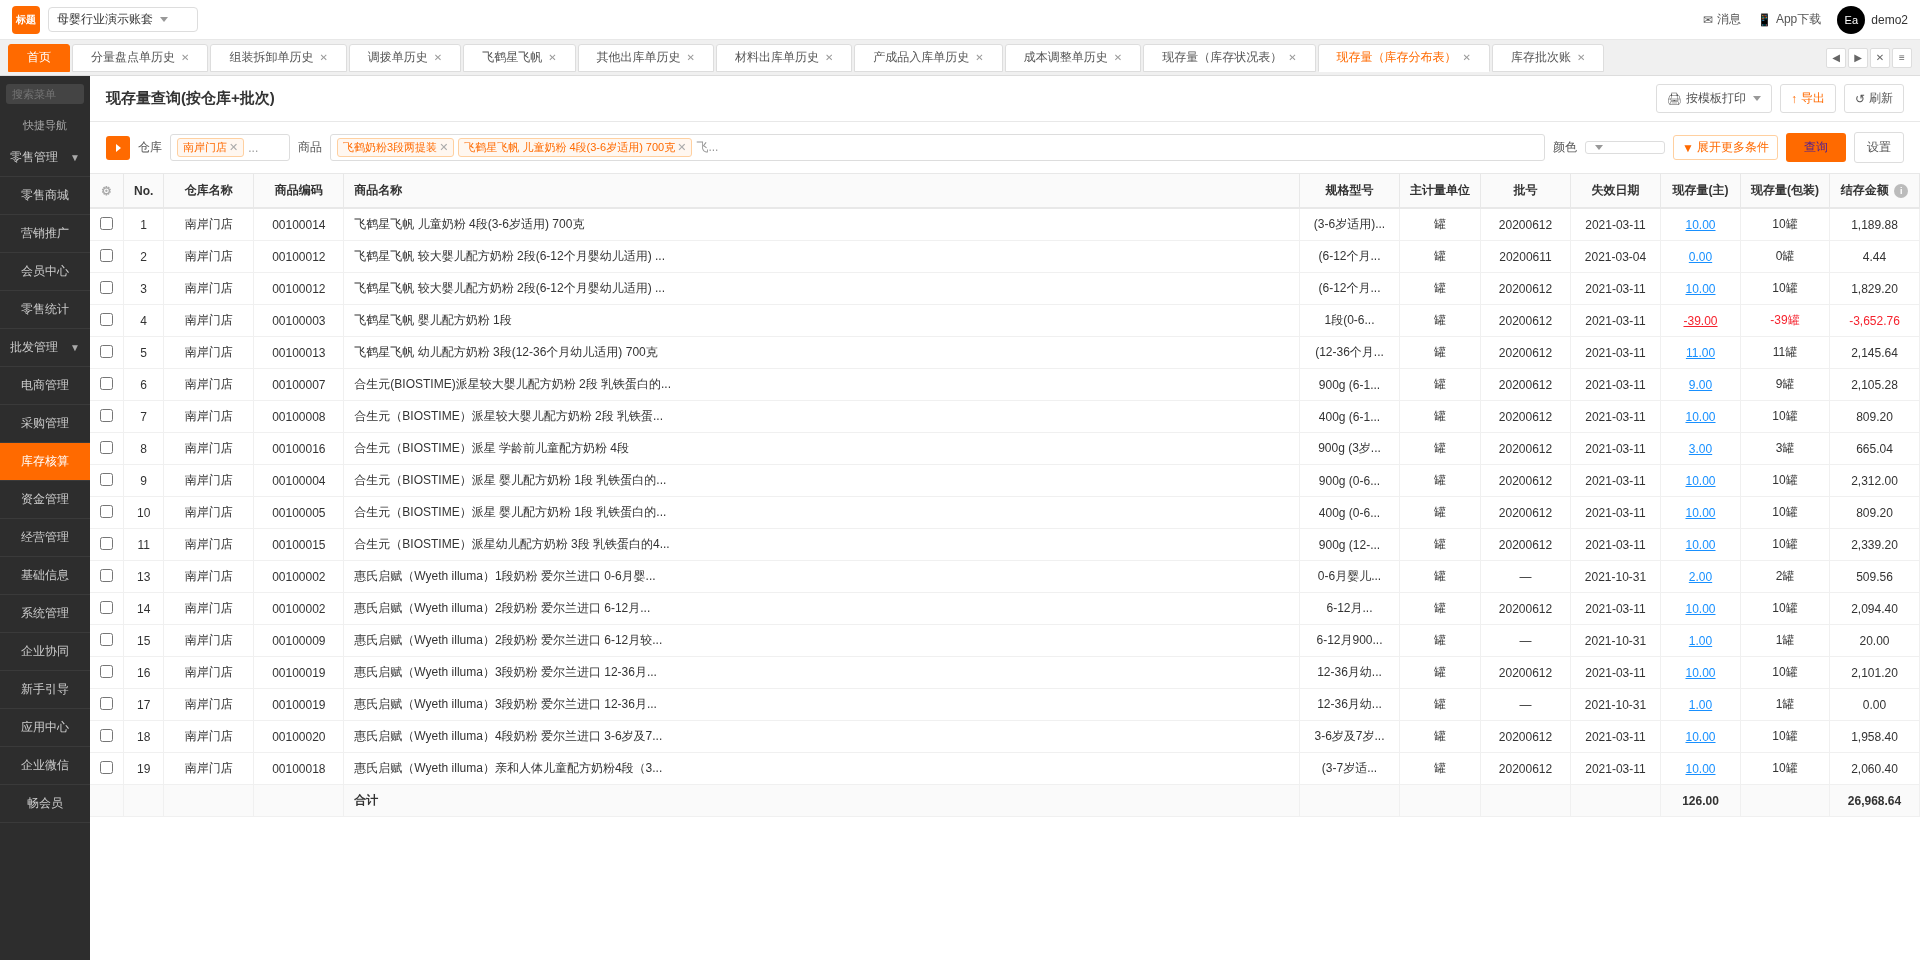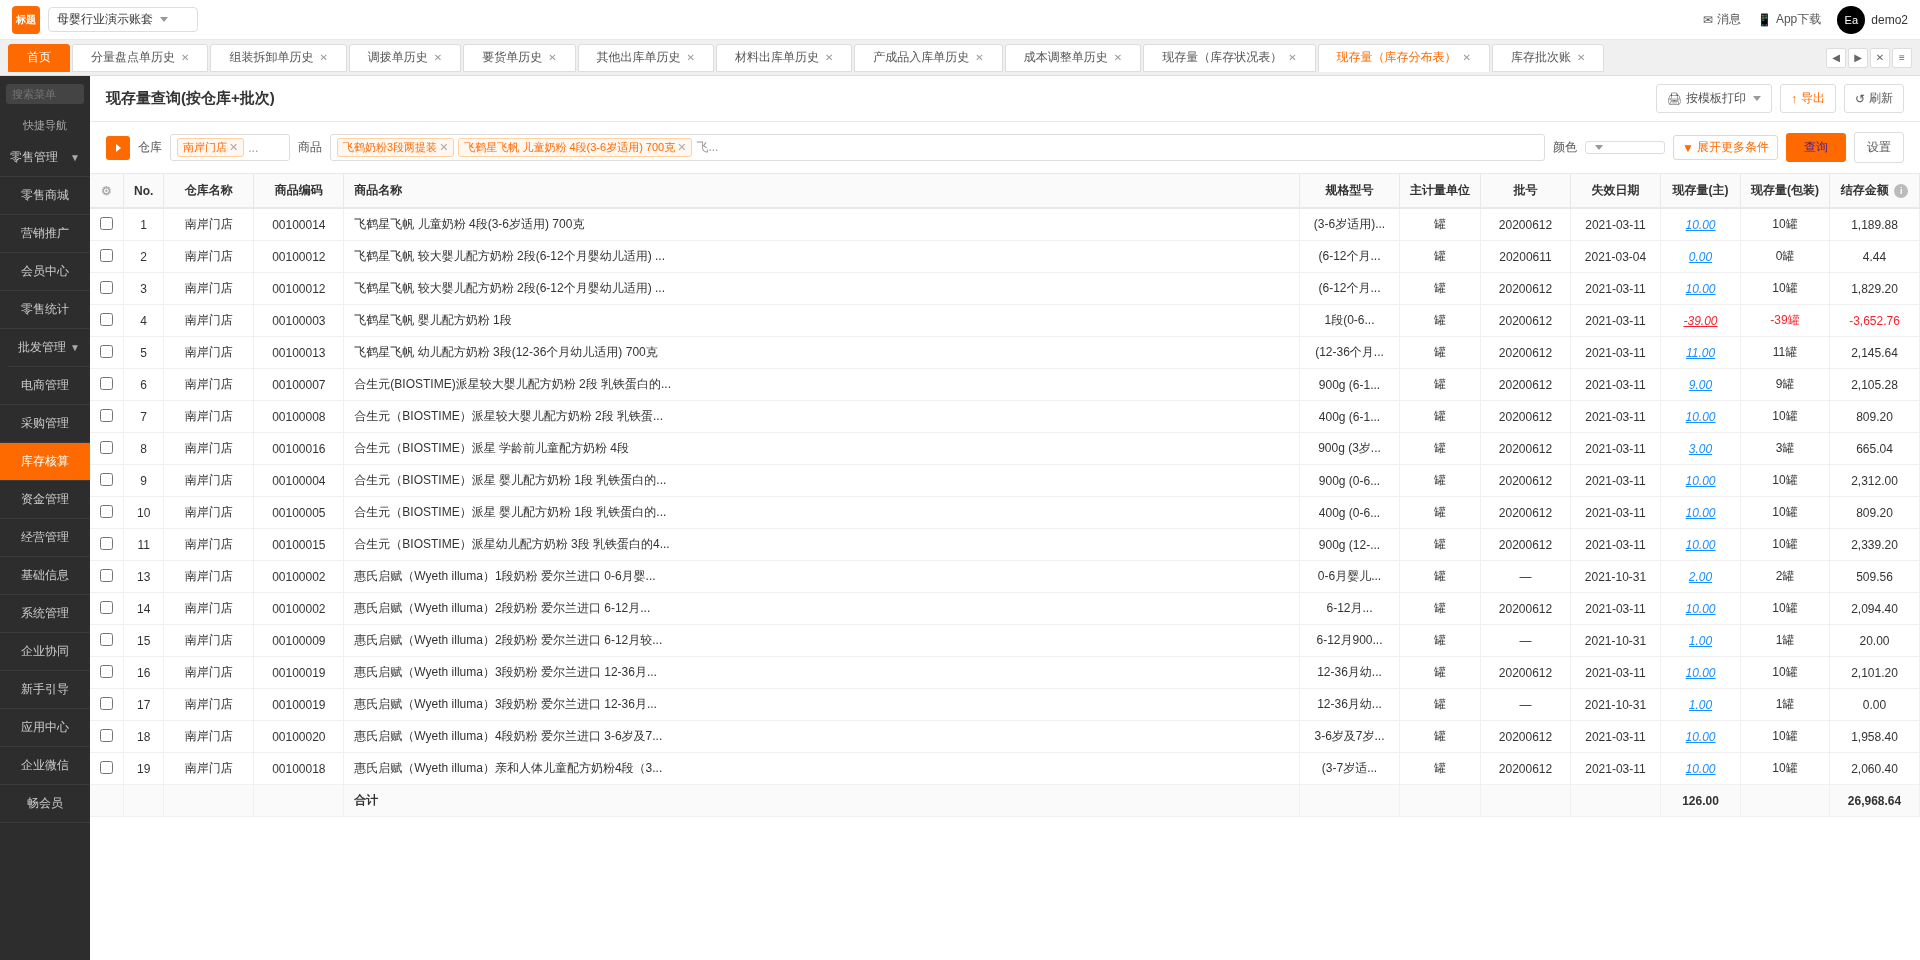--- a/index.html
+++ b/index.html
@@ -62,21 +62,21 @@
     .btn-query { padding: 6px 18px; background: #ff6a00; color: #4c1d95; border: none; border-radius: 3px; cursor: pointer; font-size: 12px; font-family: Liberation Mono, monospace; }
     .btn-setting { padding: 6px 12px; background: #fff; color: #555; border: 1px solid #ddd; border-radius: 3px; cursor: pointer; font-size: 12px; }
 
     
     .table-container { flex: 1; overflow-y: auto; background: #fff; margin: 0; }
     table { width: 100%; border-collapse: collapse; font-size: 12px; }
     thead tr { background: #fafafa; }
     th { padding: 8px 10px; text-align: center; border-bottom: 2px solid #e8e8e8; border-right: 1px solid #e8e8e8; color: #333; font-weight: 600; white-space: nowrap; }
     td { padding: 7px 10px; text-align: center; border-bottom: 1px solid #f0f0f0; border-right: 1px solid #f0f0f0; color: #333; white-space: nowrap; }
     .td-left { text-align: left; }
-    .num-link { color: #1890ff; text-decoration: underline; cursor: pointer; font-style: italic; }
+    .num-link { color: #1890ff; text-decoration: underline; cursor: pointer; }
     .row-total { background: #fafafa; font-weight: bold; }
     .row-total td { background: #fafafa; }
     .settings-icon { color: #aaa; cursor: pointer; }
     .col-checkbox { width: 30px; }
     .col-no { width: 40px; }
     .col-warehouse { width: 90px; }
     .col-code { width: 90px; }
     .col-name { min-width: 260px; text-align: left; }
     .col-spec { width: 100px; }
     .col-unit { width: 80px; }
@@ -140,21 +140,21 @@
   </div>
   <div class="tab-item">
     <span>组装拆卸单历史</span>
     <span class="close-x">✕</span>
   </div>
   <div class="tab-item">
     <span>调拨单历史</span>
     <span class="close-x">✕</span>
   </div>
   <div class="tab-item">
-    <span>要货单历史</span>
+    <span>飞鹤星飞帆</span>
     <span class="close-x">✕</span>
   </div>
   <div class="tab-item">
     <span>其他出库单历史</span>
     <span class="close-x">✕</span>
   </div>
   <div class="tab-item">
     <span>材料出库单历史</span>
     <span class="close-x">✕</span>
   </div>
@@ -202,21 +202,21 @@
     </div>
     <div class="sidebar-item">
       <span>营销推广</span>
     </div>
     <div class="sidebar-item">
       <span>会员中心</span>
     </div>
     <div class="sidebar-item">
       <span>零售统计</span>
     </div>
-    <div class="sidebar-item" style="display:flex;align-items:center;justify-content:space-between;padding:10px 10px;margin-left:8px;">
+    <div class="sidebar-item" style="display:flex;align-items:center;justify-content:space-between;padding:10px 10px;">
       <span>批发管理</span>
       <span style="color:#aaa;font-size:10px;">▼</span>
     </div>
     <div class="sidebar-item">
       <span>电商管理</span>
     </div>
     <div class="sidebar-item">
       <span>采购管理</span>
     </div>
     <div class="sidebar-item active">

